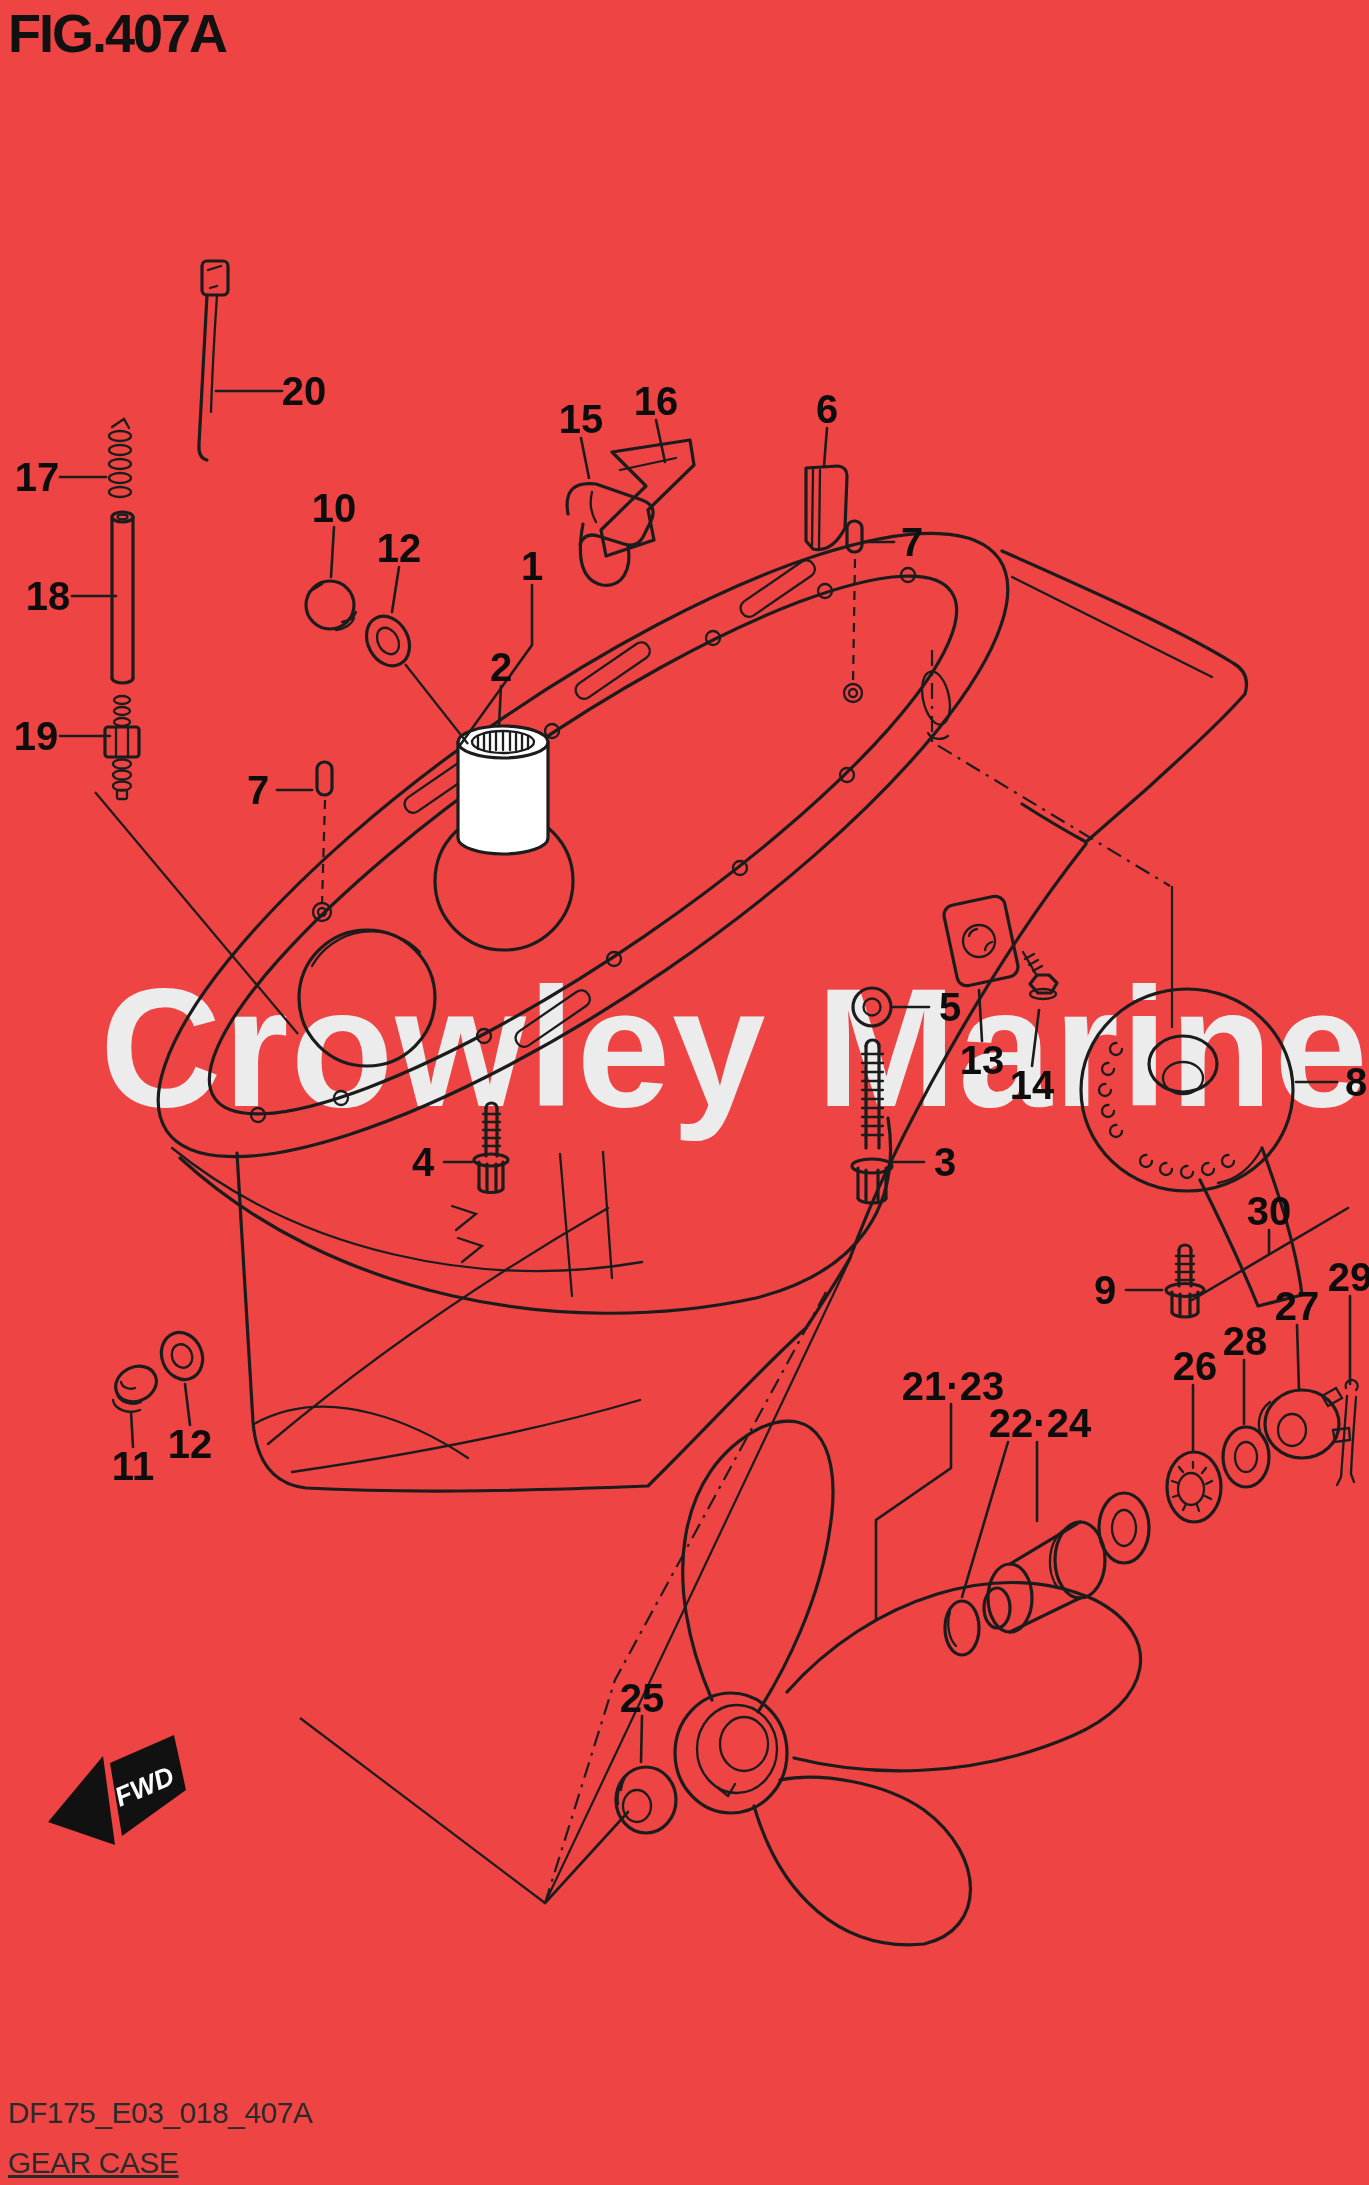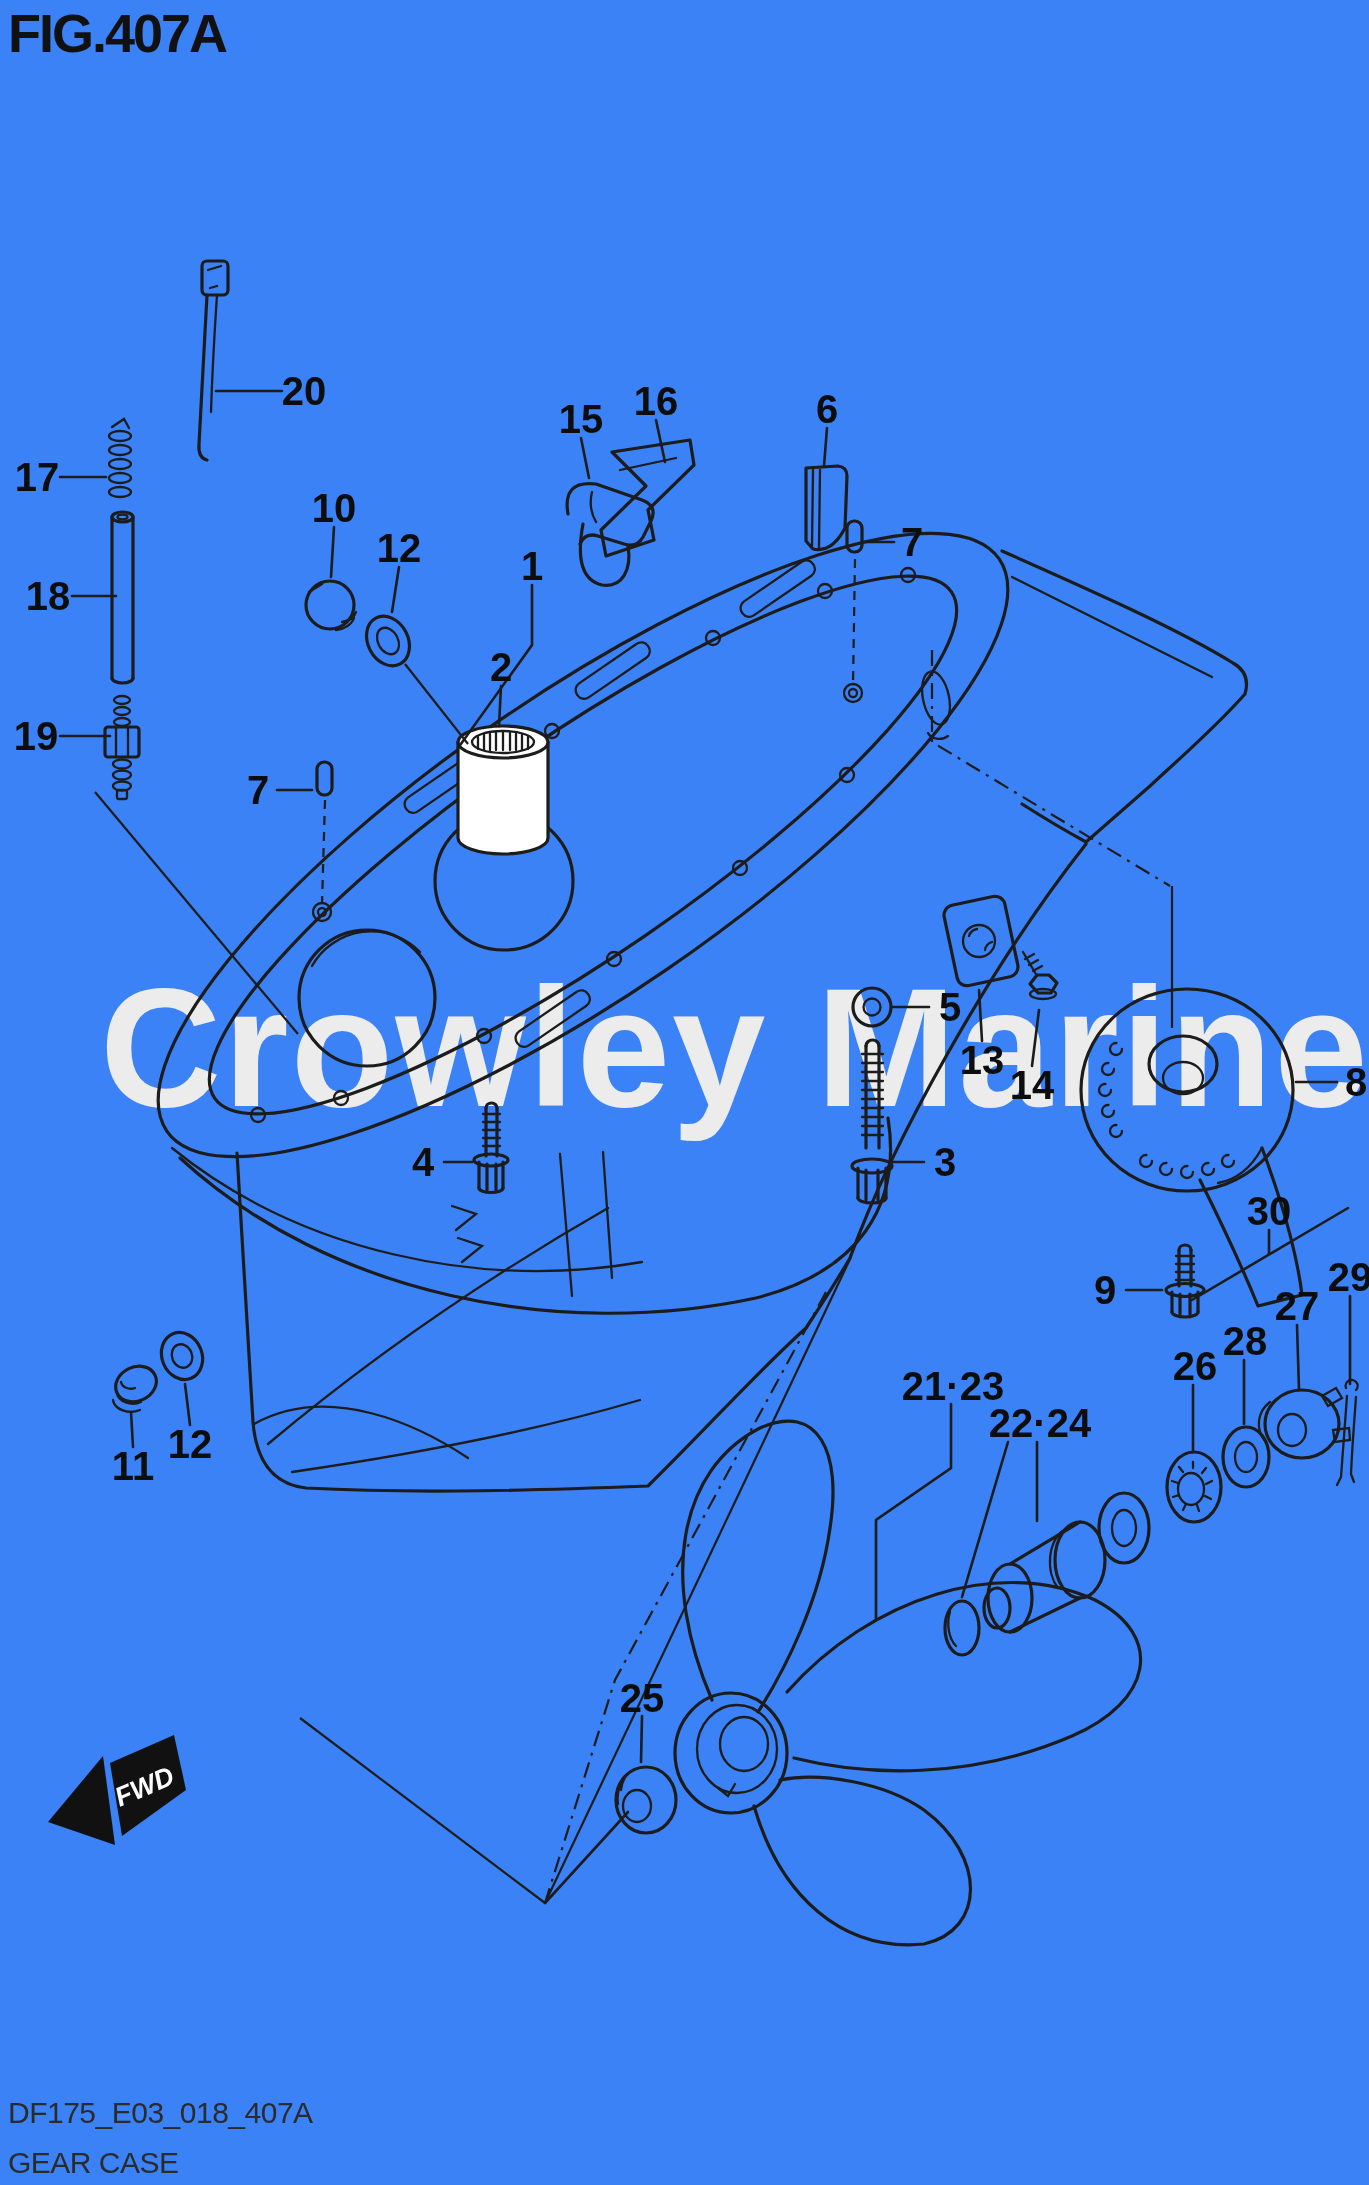--- a/index.html
+++ b/index.html
@@ -1,35 +1,35 @@
 <!DOCTYPE html>
 <html><head>
 <meta charset="utf-8">
 <style>
   html,body{margin:0;padding:0;background:#fff;}
-  .page{position:relative;width:1369px;height:2185px;background:#3b82f6;overflow:hidden;
+  .page{position:relative;width:1369px;height:2185px;background:#ef4444;overflow:hidden;
         font-family:"Liberation Sans",sans-serif;}
   .fig-title{position:absolute;left:8px;top:2px;font-size:54px;font-weight:bold;
              letter-spacing:-2px;color:#111;margin:0;}
   .watermark{position:absolute;left:100px;top:952px;font-size:168px;font-weight:bold;
              color:#ececec;white-space:nowrap;letter-spacing:2px;z-index:0;}
   svg.diagram{position:absolute;left:0;top:0;z-index:1;}
   .ln{stroke:#1c1c1c;fill:none;stroke-width:3.2;stroke-linecap:round;stroke-linejoin:round;}
   .ln2{stroke:#1c1c1c;fill:none;stroke-width:2.3;stroke-linecap:round;}
   .wfill{fill:#ffffff;}
   .leader{stroke:#1c1c1c;fill:none;stroke-width:2.6;stroke-linecap:round;}
   .aux-solid{stroke:#1c1c1c;fill:none;stroke-width:2.2;}
   .aux-dashed{stroke:#1c1c1c;fill:none;stroke-width:2.2;stroke-dasharray:9 7;}
   .aux-dashdot{stroke:#1c1c1c;fill:none;stroke-width:2.2;stroke-dasharray:16 7 3 7;}
   .callout-label{font-family:"Liberation Sans",sans-serif;font-size:40px;font-weight:bold;
                  fill:#0d0d0d;text-anchor:middle;}
   .footer-code{position:absolute;left:8px;top:2096px;font-size:30px;color:#2b2b2b;
                letter-spacing:-0.5px;z-index:2;text-align:right;}
   .footer-caption{position:absolute;left:8px;top:2146px;font-size:30px;color:#2b2b2b;
-                  letter-spacing:-0.5px;z-index:2;}
+                  letter-spacing:-0.5px;z-index:2;text-decoration:underline;}
   .footer-site{position:absolute;right:62px;top:2078px;font-size:48px;color:#333;z-index:2;}
 </style>
 </head>
 <body>
 
 <div class="page">
 
   <h1 class="fig-title">FIG.407A</h1>
 
   <div class="watermark">Crowley Marine</div>

